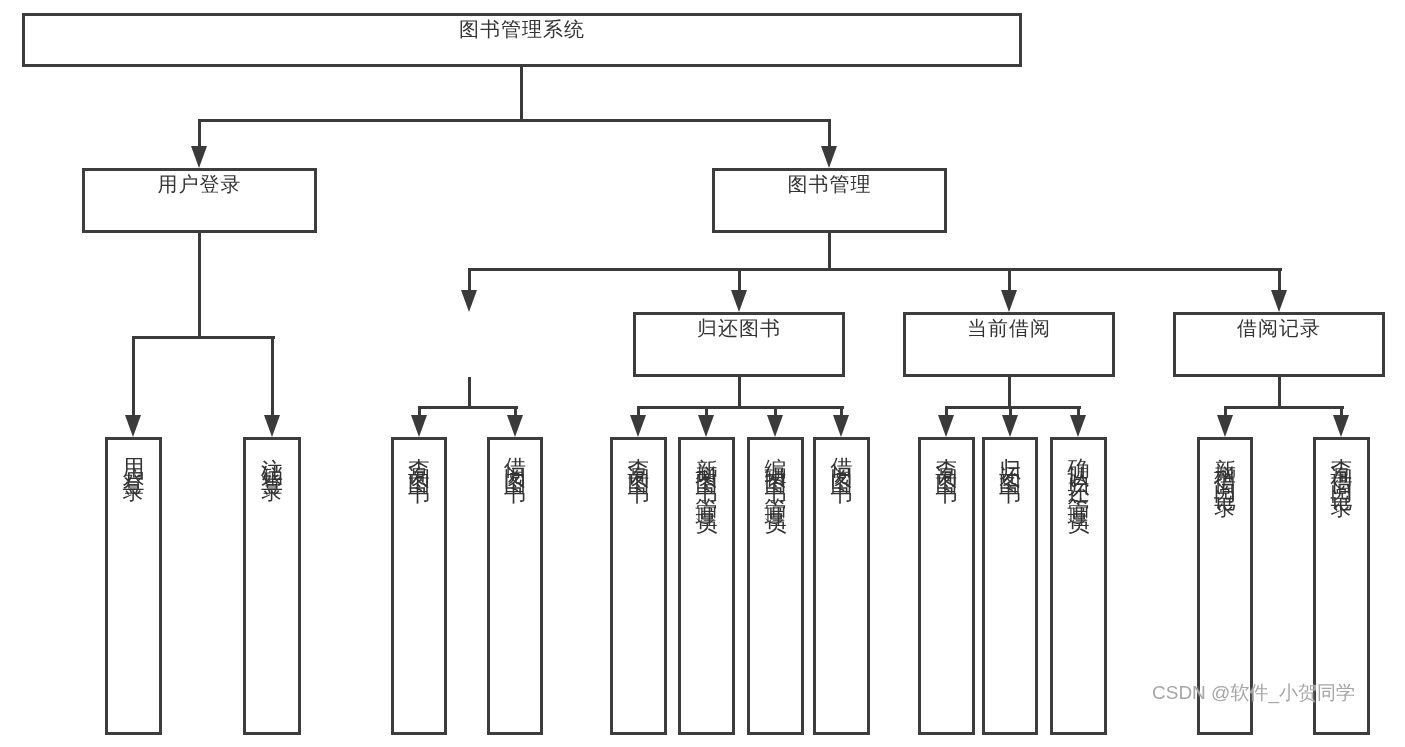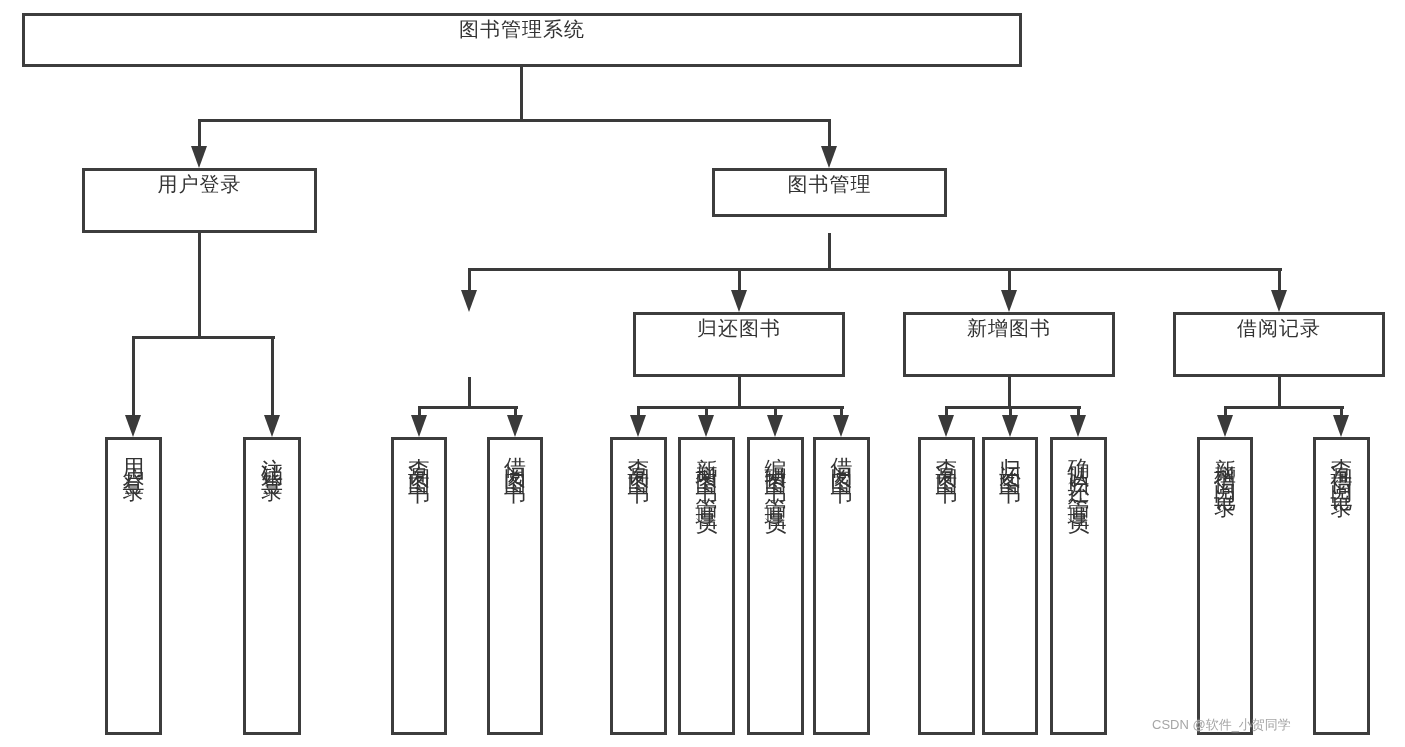--- a/index.html
+++ b/index.html
@@ -25,22 +25,22 @@
     font-size:22px;letter-spacing:8px;line-height:1;white-space:nowrap;
   }
   .vl{position:absolute;width:3px;background:var(--line);}
   .hl{position:absolute;height:3px;background:var(--line);}
   .ar{
     position:absolute;width:0;height:0;
     border-left:8px solid transparent;border-right:8px solid transparent;
     border-top:22px solid var(--line);
   }
   #watermark{
-    position:absolute;left:1152px;top:716px;width:250px;
-    font-size:13px;color:var(--watermark);white-space:nowrap;z-index:10;
+    position:absolute;left:1152px;top:680px;width:250px;
+    font-size:19px;color:var(--watermark);white-space:nowrap;z-index:10;
     text-shadow:0 0 2px #ffffff;
   }
 </style>
 </head>
 <body>
 
 <div id="canvas">
 
   <div class="box h" style="left:22px;top:13px;width:1000px;height:54px">
     <span>图书管理系统</span>
@@ -49,21 +49,21 @@
   <div class="vl" style="left:520px;top:67px;height:53px"></div>
   <div class="hl" style="left:198px;top:119px;width:633px"></div>
   <div class="vl" style="left:198px;top:119px;height:28px"></div>
   <div class="ar" style="left:191px;top:146px"></div>
   <div class="vl" style="left:828px;top:119px;height:28px"></div>
   <div class="ar" style="left:821px;top:146px"></div>
 
   <div class="box h" style="left:82px;top:168px;width:235px;height:65px">
     <span>用户登录</span>
   </div>
-  <div class="box h" style="left:712px;top:168px;width:235px;height:49px">
+  <div class="box h" style="left:712px;top:168px;width:235px;height:65px">
     <span>图书管理</span>
   </div>
 
   <div class="vl" style="left:198px;top:233px;height:106px"></div>
   <div class="hl" style="left:132px;top:336px;width:143px"></div>
   <div class="vl" style="left:132px;top:336px;height:80px"></div>
   <div class="ar" style="left:125px;top:415px"></div>
   <div class="vl" style="left:271px;top:336px;height:80px"></div>
   <div class="ar" style="left:264px;top:415px"></div>
 
@@ -75,21 +75,21 @@
   <div class="ar" style="left:731px;top:290px"></div>
   <div class="vl" style="left:1008px;top:268px;height:25px"></div>
   <div class="ar" style="left:1001px;top:290px"></div>
   <div class="vl" style="left:1278px;top:268px;height:25px"></div>
   <div class="ar" style="left:1271px;top:290px"></div>
 
   <div class="box h" style="left:633px;top:312px;width:212px;height:65px">
     <span>归还图书</span>
   </div>
   <div class="box h" style="left:903px;top:312px;width:212px;height:65px">
-    <span>新增图书</span>
+    <span>当前借阅</span>
   </div>
   <div class="box h" style="left:1173px;top:312px;width:212px;height:65px">
     <span>借阅记录</span>
   </div>
 
   <div class="vl" style="left:468px;top:377px;height:32px"></div>
   <div class="hl" style="left:418px;top:406px;width:100px"></div>
   <div class="vl" style="left:418px;top:406px;height:11px"></div>
   <div class="ar" style="left:411px;top:415px"></div>
   <div class="vl" style="left:514px;top:406px;height:11px"></div>

